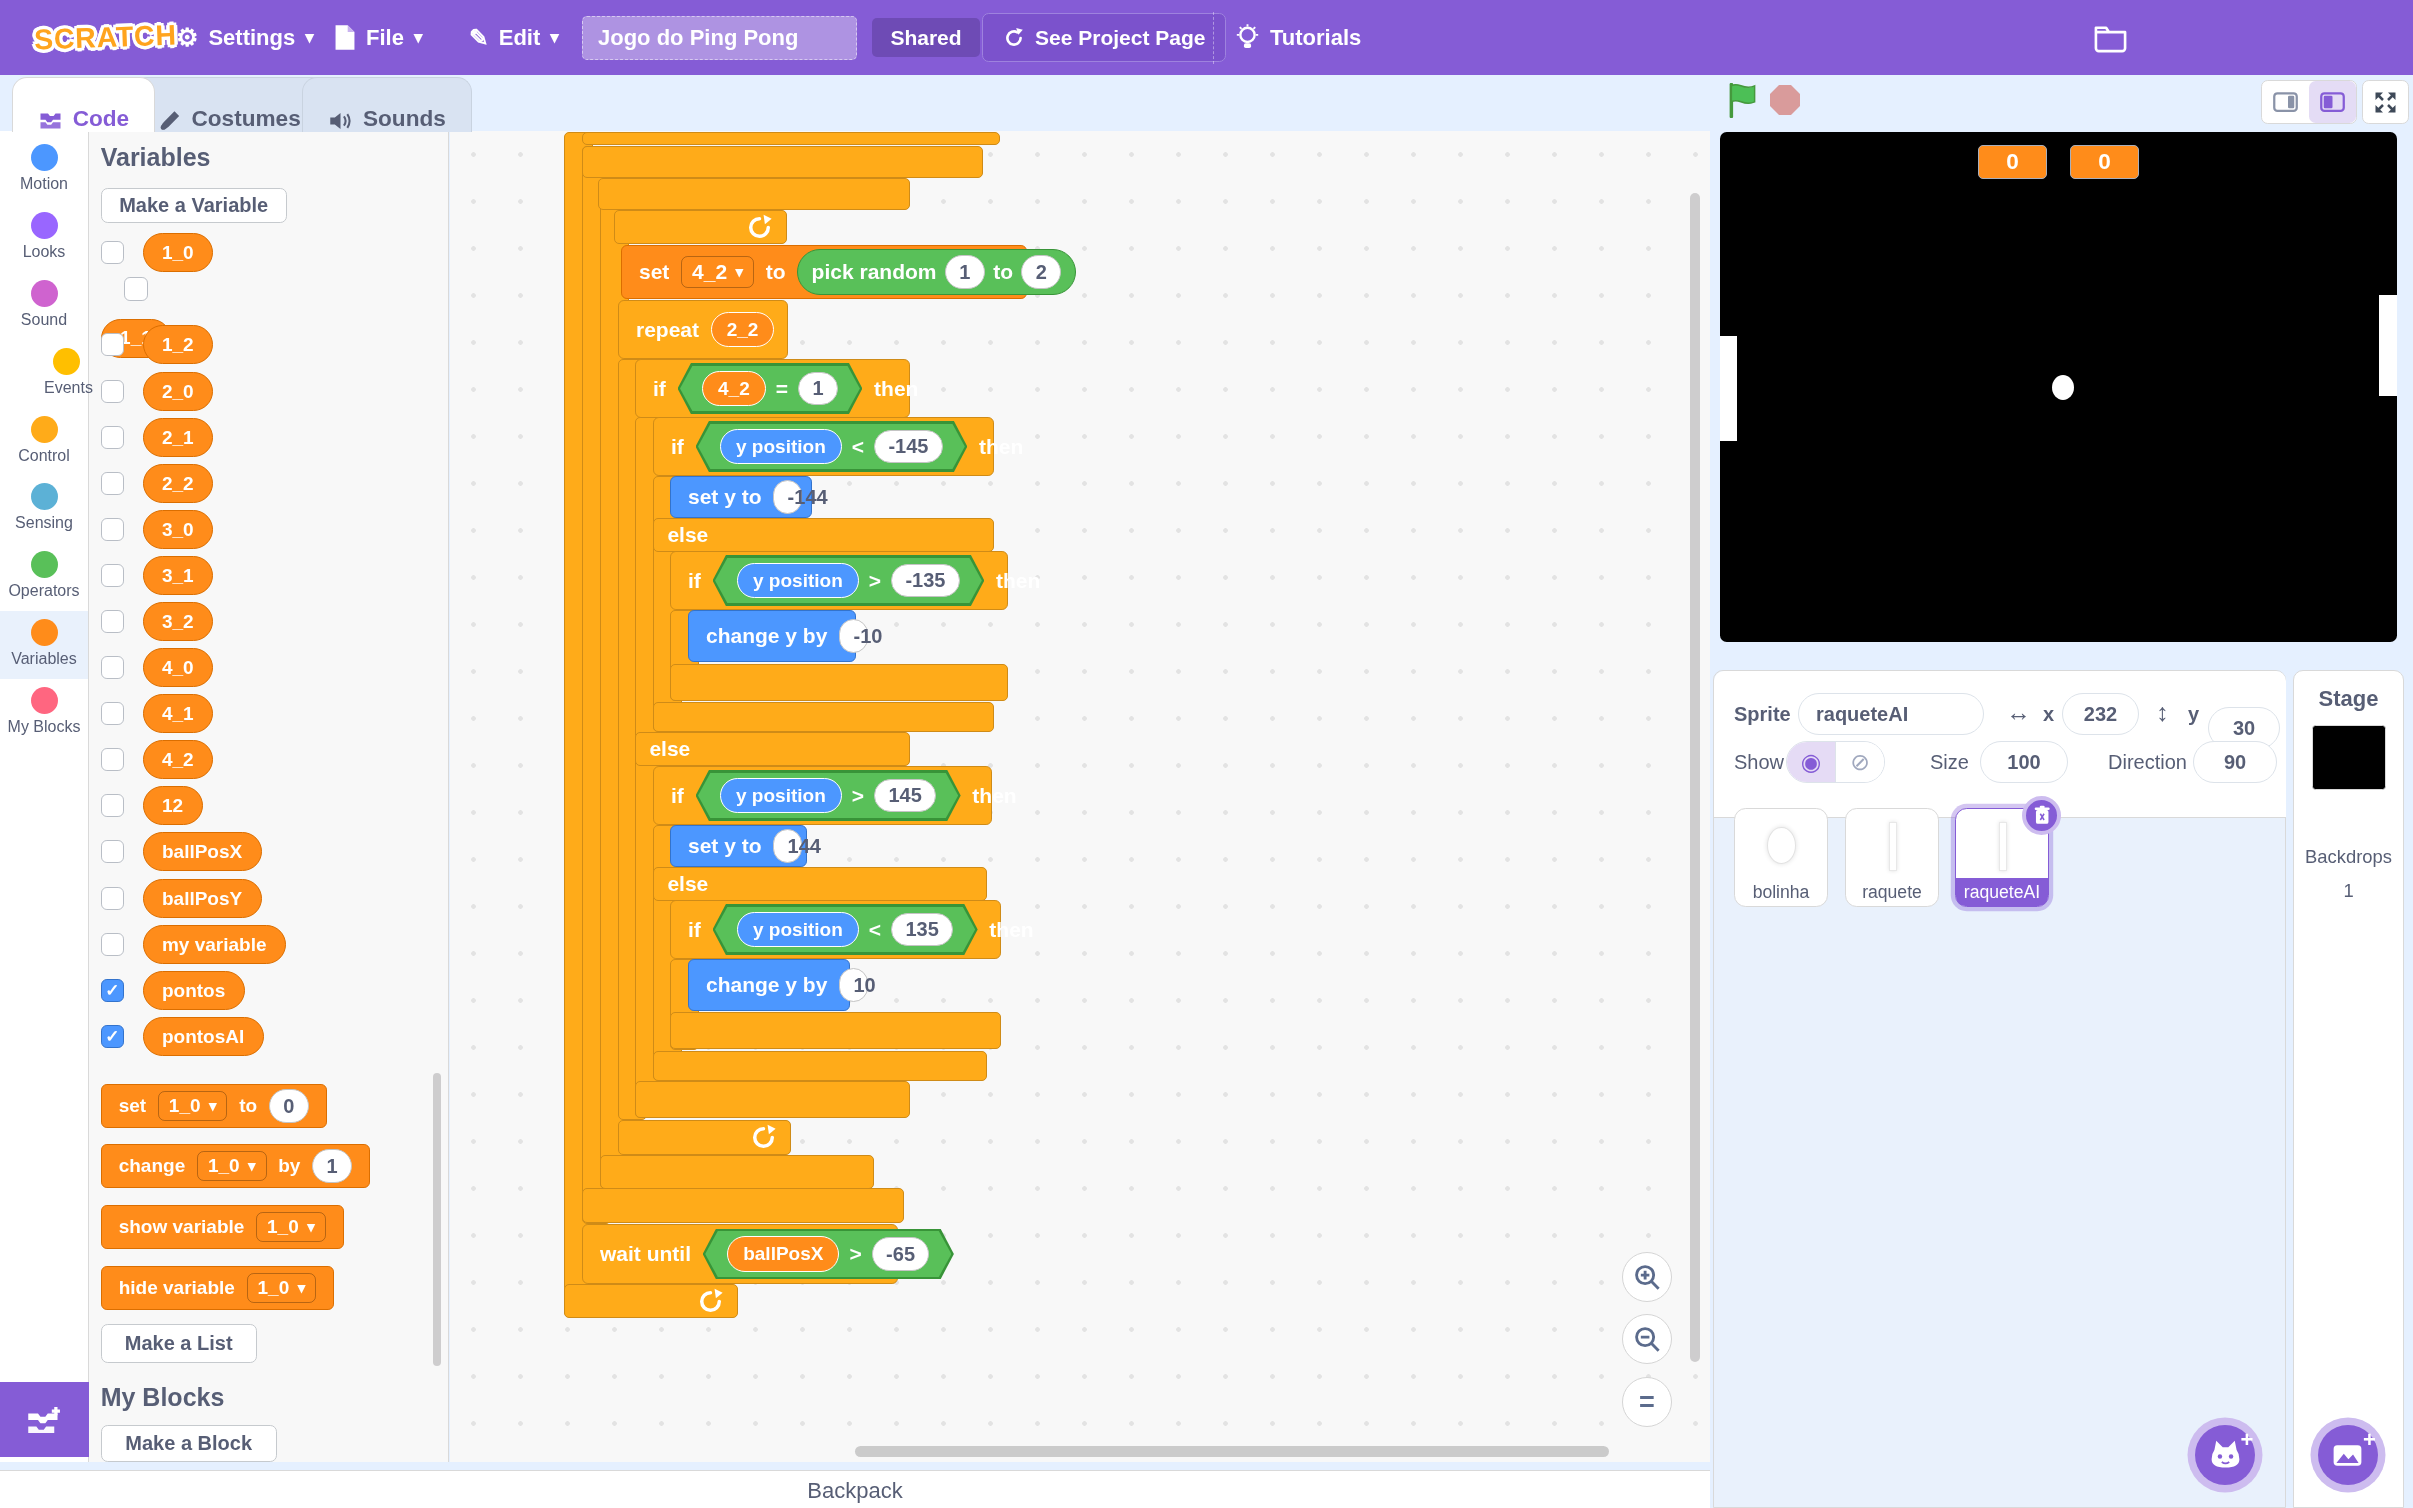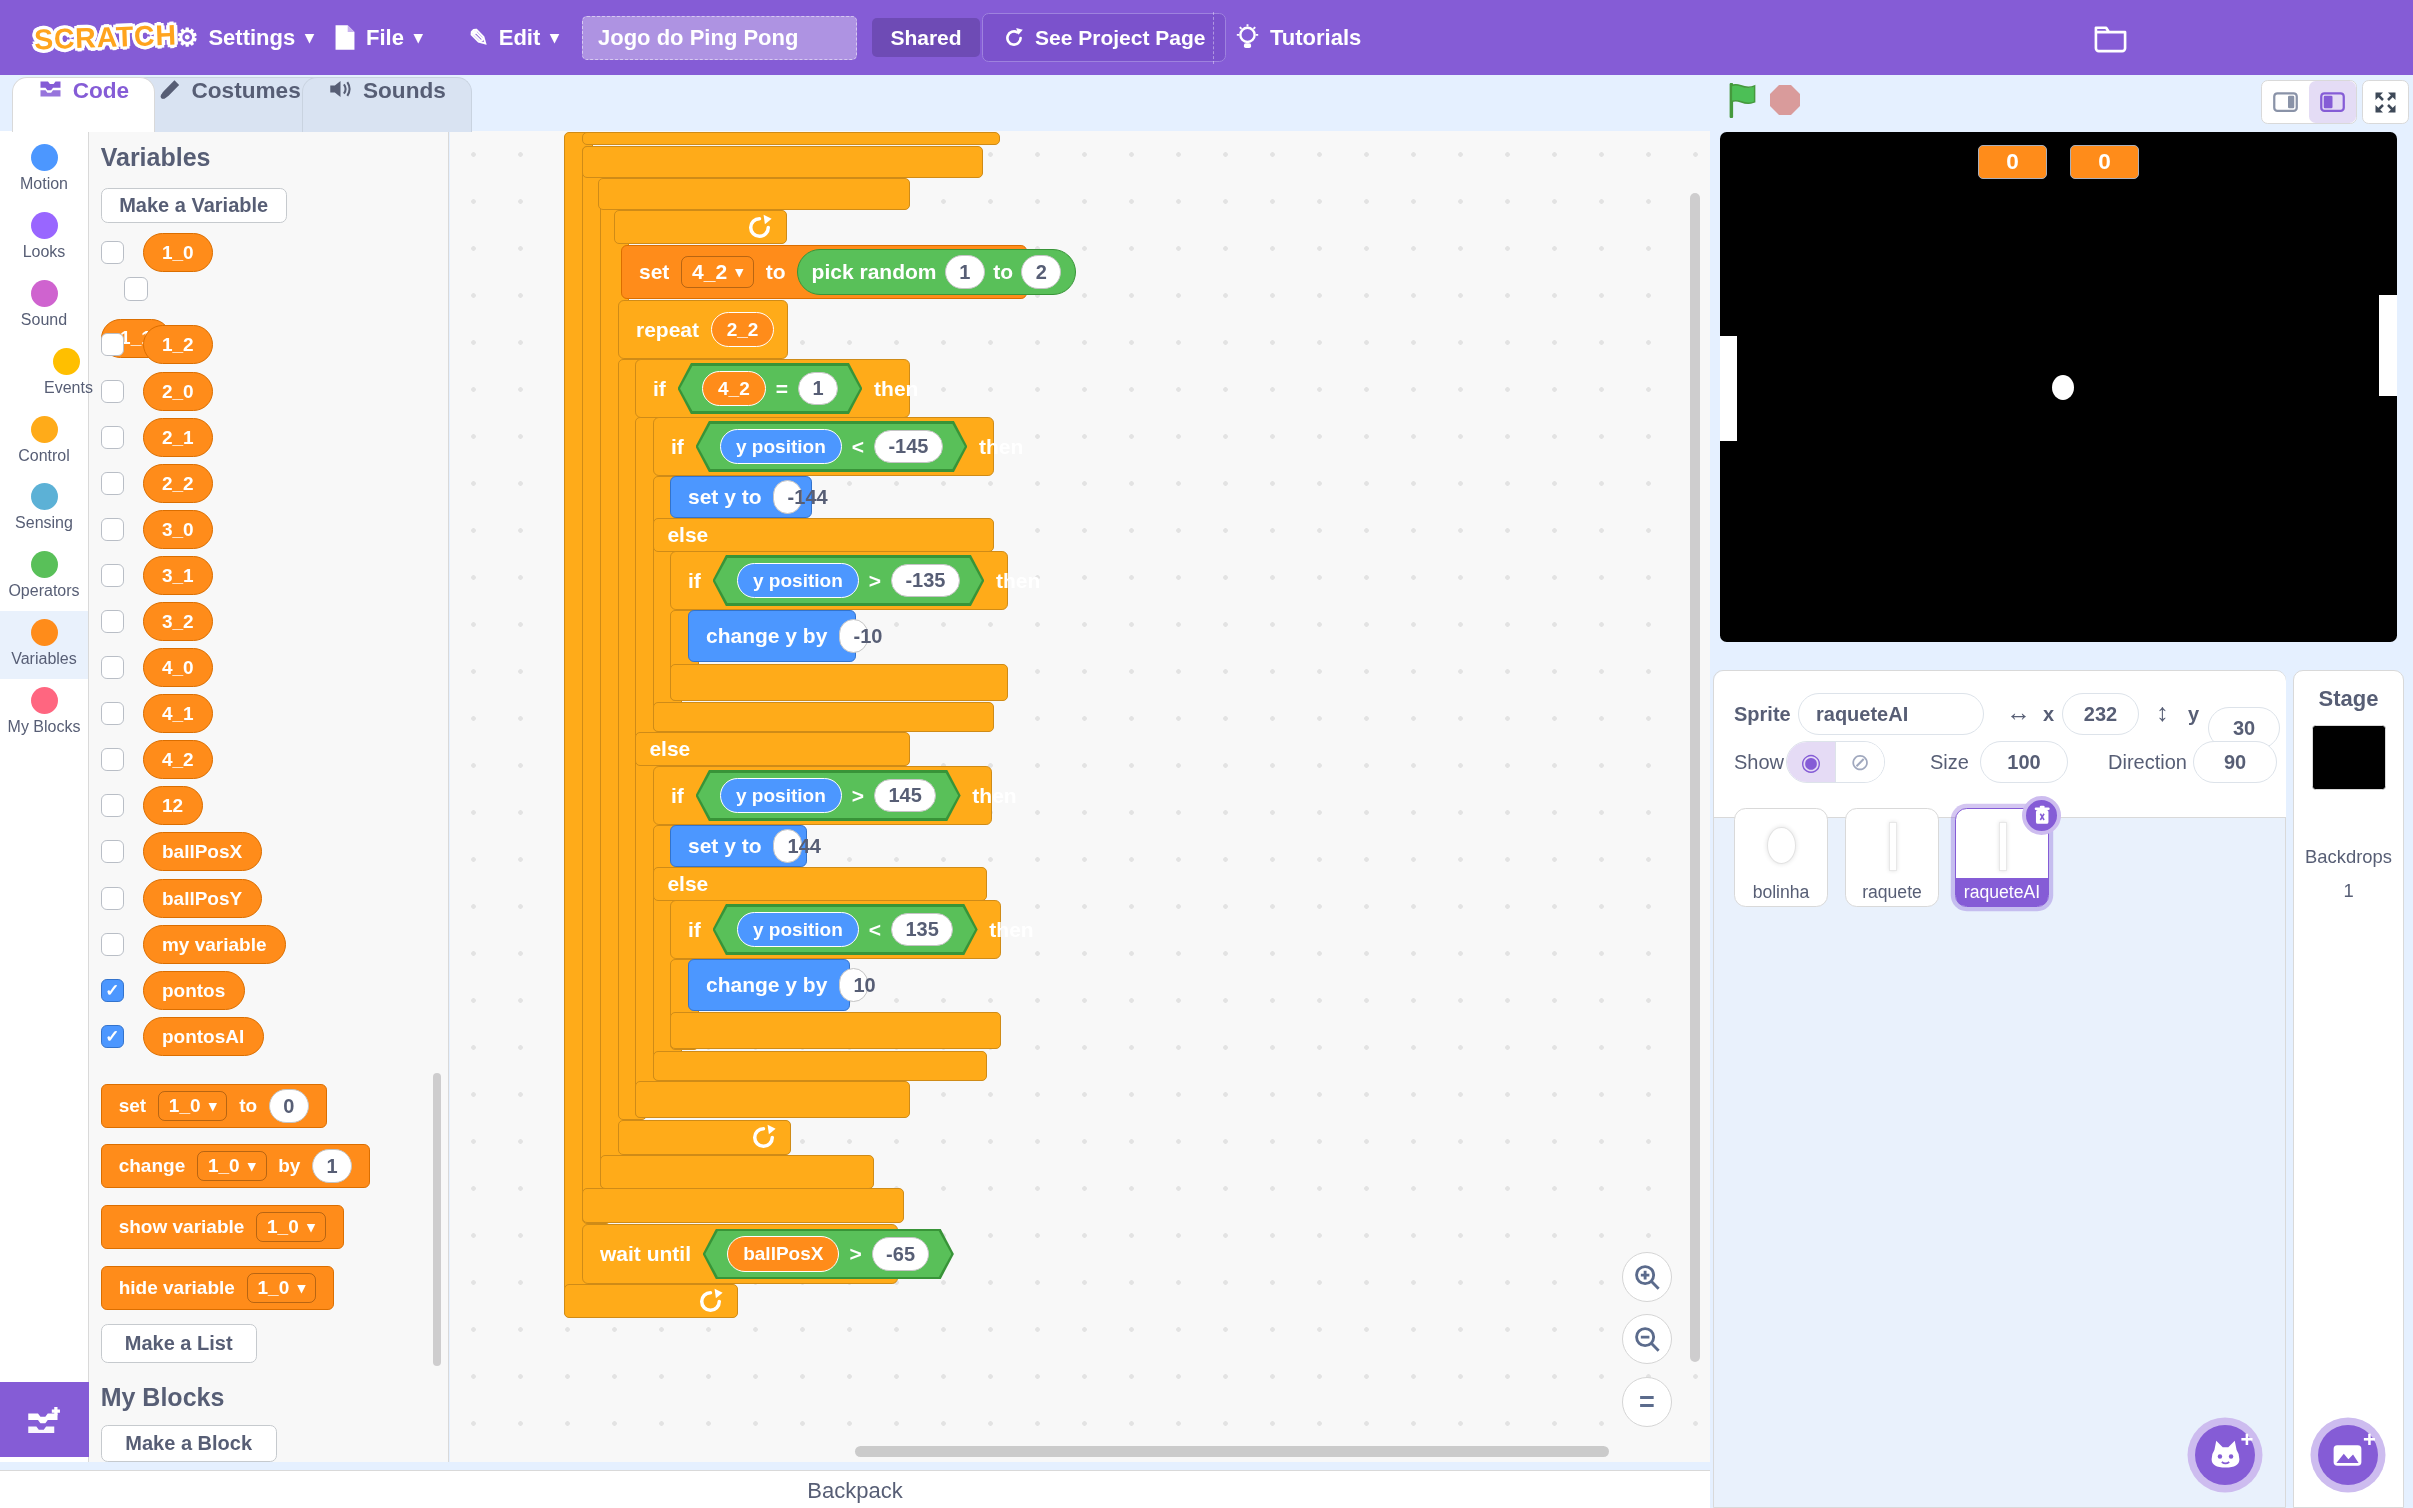--- a/index.html
+++ b/index.html
@@ -18,21 +18,21 @@
     border:1.7px dashed rgba(255,255,255,.5);border-radius:5px;color:#fff;font-size:22px;font-weight:bold;
     padding:0 15px;font-family:"Liberation Sans",sans-serif;}
   #shared-btn{position:absolute;left:872px;top:18.4px;height:39px;padding:0 18.4px;background:#6E4BB5;
     border:none;border-radius:5px;color:#fff;font-size:21px;font-weight:bold;display:flex;align-items:center;}
   #spp-btn{position:absolute;left:982px;top:13.4px;height:49px;padding:0 20px;background:#7B52CC;
     border:1.7px solid #9E82DE;border-radius:6.7px;color:#fff;font-size:21px;font-weight:bold;display:flex;align-items:center;gap:10px;}
   #tb-divider{position:absolute;left:1213px;top:11.7px;height:52px;border-left:1.7px dashed rgba(255,255,255,.4);}
   #account{position:absolute;right:22px;top:0;height:75px;display:flex;align-items:center;gap:13.4px;font-size:22.6px;font-weight:bold;}
   #avatar{width:47px;height:47px;border-radius:8.4px;background:#B5CCEF;display:flex;align-items:center;justify-content:center;}
   
-  .tab{position:absolute;top:77px;height:55px;display:flex;align-items:flex-start;gap:10px;padding:0 25px;
+  .tab{position:absolute;top:77px;height:55px;display:flex;align-items:flex-end;gap:10px;padding:0 25px;
     border:0.8px solid #C9D3E0;border-bottom:none;border-radius:15px 15px 0 0;background:#D9E3F2;color:#575E75;
     font-size:22.6px;font-weight:bold;}
   .tab.sel{background:#fff;color:#855CD6;z-index:3;border-color:#D9D9D9;}
   
   #catcol{position:absolute;left:0;top:131px;width:89px;height:1331px;background:#fff;border-right:0.8px solid #D9D9D9;z-index:2;}
   .cat{position:absolute;left:0;width:88px;height:68px;text-align:center;cursor:pointer;}
   .cat.sel{background:#E9F1FC;}
   .cat .dot{display:block;margin:8.4px auto 3.4px;width:27px;height:27px;border-radius:50%;}
   .cat .lbl{font-size:16px;color:#575E75;}
   #ext-btn{position:absolute;left:0;top:1382px;width:89px;height:75px;background:#855CD6;z-index:4;

